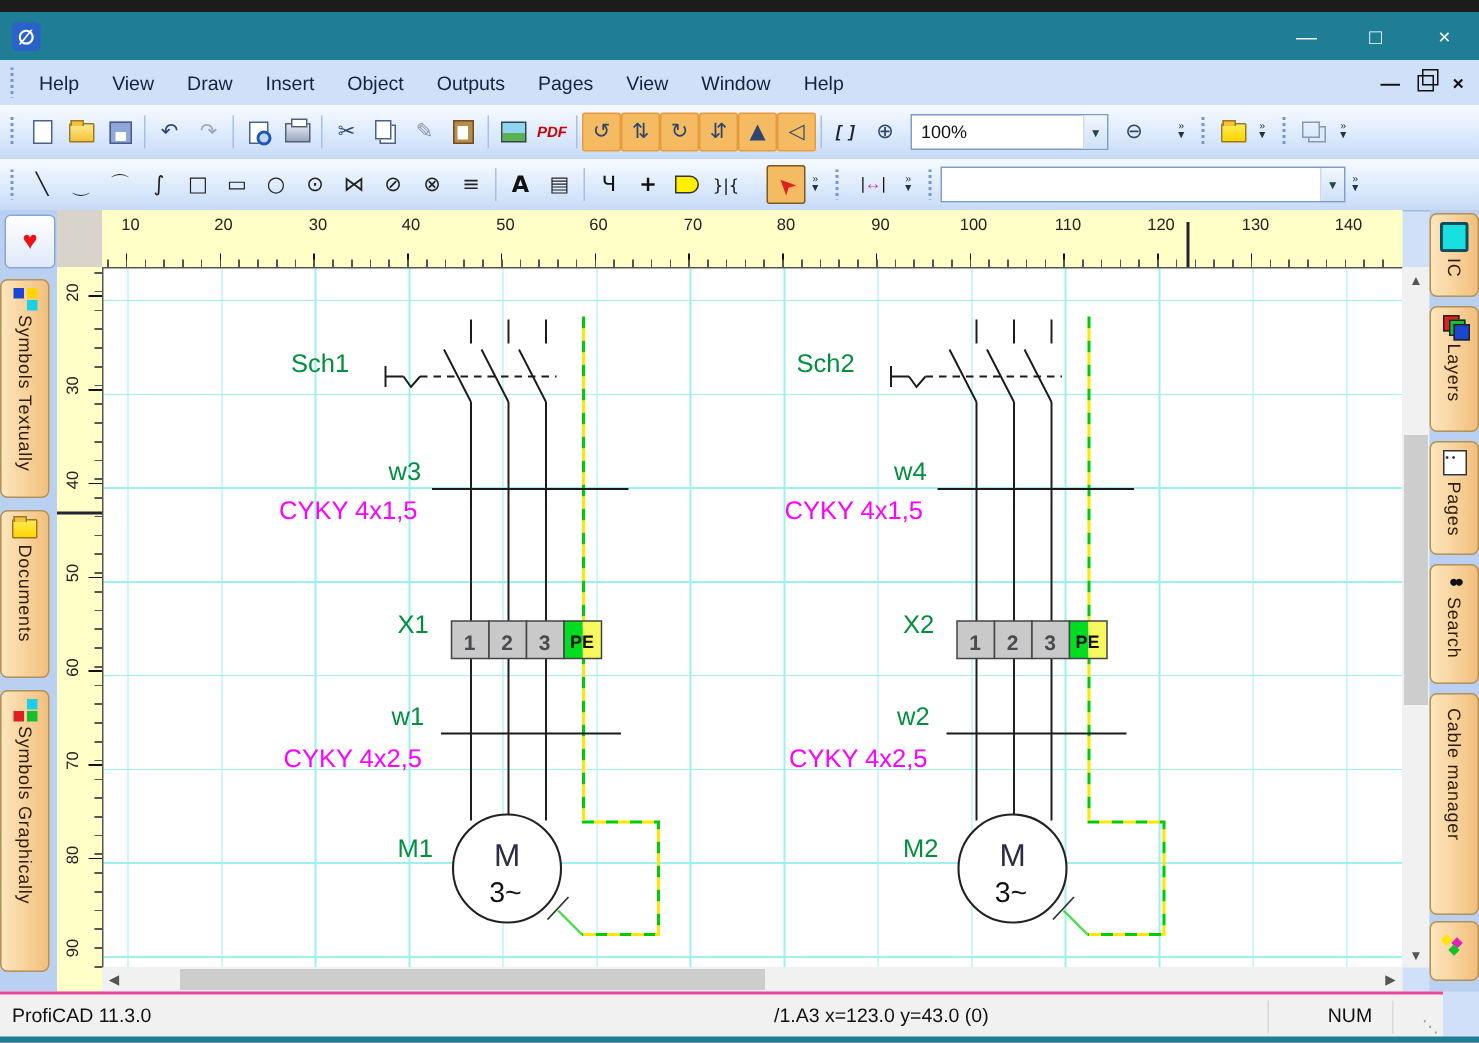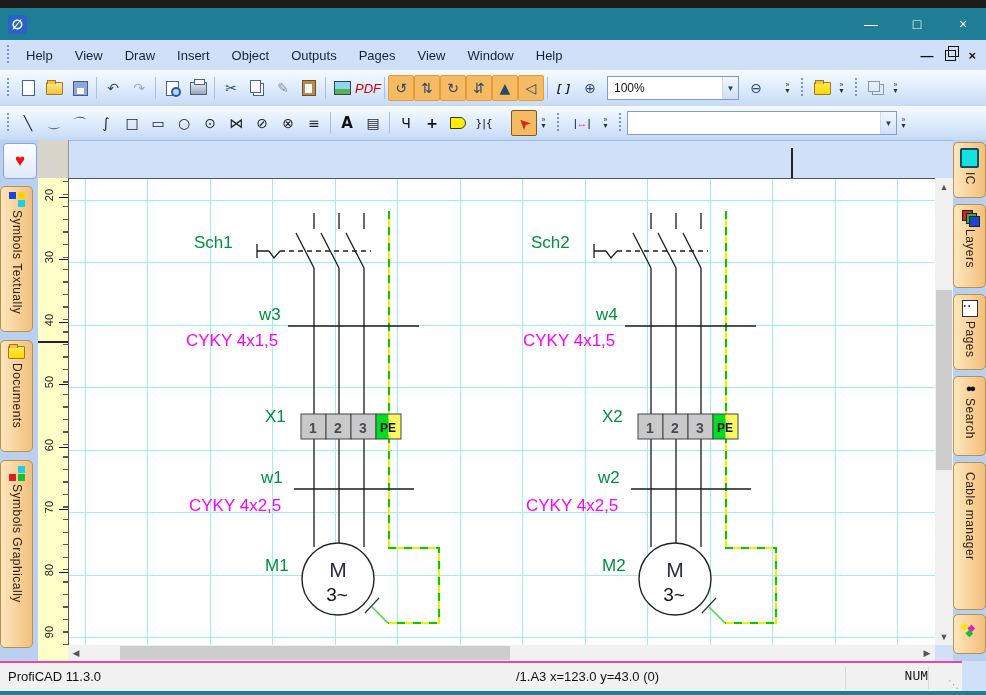--- a/index.html
+++ b/index.html
@@ -37,21 +37,21 @@
   .i-folder::before{content:"";position:absolute;left:0;top:-3px;width:7px;height:3px;background:#f4c33c;border:1px solid #9c7820;border-bottom:none;}
   .i-folder.big{background:linear-gradient(180deg,#ffec4f,#ffd400);}
   .i-floppy{width:13px;height:13px;background:#8ea7d8;border:1px solid #44598c;position:relative;}
   .i-floppy::before{content:"";position:absolute;left:3px;top:6px;width:7px;height:6px;background:#fff;}
   .i-print{width:15px;height:11px;background:linear-gradient(180deg,#e8ecf4,#9aa6bd);border:1px solid #525f78;position:relative;}
   .i-print::before{content:"";position:absolute;left:3px;top:-4px;width:9px;height:4px;background:#fff;border:1px solid #525f78;}
   .i-copy{width:9px;height:11px;background:#fff;border:1px solid #49618c;box-shadow:3px 3px 0 -1px #fff,3px 3px 0 0 #49618c;margin:-3px 0 0 -3px;}
   .i-paste{width:12px;height:14px;background:#b68b4c;border:1px solid #6b4e22;position:relative;}
   .i-paste::before{content:"";position:absolute;left:2px;top:3px;width:7px;height:9px;background:#fff;}
   .i-img{width:15px;height:12px;border:1px solid #345;background:linear-gradient(180deg,#8fd4f0 55%,#58b24e 55%);}
-  .i-pdf{font-size:13px;font-weight:normal;color:#c00;letter-spacing:0;}
+  .i-pdf{font-size:10px;font-weight:bold;color:#c00;letter-spacing:0;}
   .i-preview{width:11px;height:13px;background:#fff;border:1px solid #49618c;position:relative;}
   .i-preview::after{content:"";position:absolute;right:-3px;bottom:-2px;width:6px;height:6px;border:2px solid #2255bb;border-radius:50%;background:#bcd9ef;}
   .i-sel{font-size:11px;font-weight:bold;color:#223;letter-spacing:1px;}
   .i-shape2{width:10px;height:9px;border:1px solid #8a97ad;box-shadow:4px 3px 0 -1px #dceafc,4px 3px 0 0 #8a97ad;margin:-3px 0 0 -4px;}
   .i-nodeD{width:14px;height:10px;background:#ffee00;border:1px solid #333;border-radius:0 7px 7px 0;}
   .i-dim{font-size:11px;color:#111;}
   .i-dim b{color:#c3c;font-weight:normal;}
   .combo{height:22px;background:#fff;border:1px solid #7f9ccb;display:flex;align-items:center;font-size:12px;color:#111;}
   .combo .val{flex:1;padding-left:6px;}
   .combo .drop{width:15px;height:100%;display:flex;align-items:center;justify-content:center;font-size:8px;color:#245;border-left:1px solid #cdd9ec;background:linear-gradient(180deg,#f2f7fe,#cfe0f6);}
@@ -357,20 +357,36 @@
       <span class="ic-symtext">
         <i class="sq" style="left:0;bottom:-1px;background:#e02020;position:absolute"></i>
         <i class="sq" style="right:0;top:0;background:#19d0e8;position:absolute"></i>
         <i class="sq" style="right:0;bottom:-1px;background:#17c02a;position:absolute"></i>
       </span>
       <span class="lbl">Symbols Graphically</span>
     </div>
   </div>
 
   <div class="abs" id="corner"></div>
+  <div class="abs" id="ruler-top">
+    <span class="rnum" style="left:7px;top:4px">10</span>
+    <span class="rnum" style="left:69px;top:4px">20</span>
+    <span class="rnum" style="left:132px;top:4px">30</span>
+    <span class="rnum" style="left:194px;top:4px">40</span>
+    <span class="rnum" style="left:257px;top:4px">50</span>
+    <span class="rnum" style="left:319px;top:4px">60</span>
+    <span class="rnum" style="left:382px;top:4px">70</span>
+    <span class="rnum" style="left:444px;top:4px">80</span>
+    <span class="rnum" style="left:507px;top:4px">90</span>
+    <span class="rnum" style="left:569px;top:4px">100</span>
+    <span class="rnum" style="left:632px;top:4px">110</span>
+    <span class="rnum" style="left:694px;top:4px">120</span>
+    <span class="rnum" style="left:757px;top:4px">130</span>
+    <span class="rnum" style="left:819px;top:4px">140</span>
+  </div>
   <div class="abs" id="ruler-left">
     <span class="rnum v" style="top:11px">20</span>
     <span class="rnum v" style="top:73px">30</span>
     <span class="rnum v" style="top:136px">40</span>
     <span class="rnum v" style="top:198px">50</span>
     <span class="rnum v" style="top:261px">60</span>
     <span class="rnum v" style="top:323px">70</span>
     <span class="rnum v" style="top:386px">80</span>
     <span class="rnum v" style="top:448px">90</span>
   </div>
@@ -487,19 +503,19 @@
         <i style="left:7px;top:2px;color:#e020c0;">◆</i>
         <i style="left:5px;top:7px;color:#17c02a;">◆</i>
       </span>
     </div>
   </div>
 
   <div class="abs" id="statusbar">
     <span class="abs" style="left:8px;top:6px;">ProfiCAD 11.3.0</span>
     <span class="abs" style="left:516px;top:6px;">/1.A3  x=123.0  y=43.0 (0)</span>
     <span class="seg-line" style="left:845px;"></span>
-    <span class="abs" style="left:872px;top:6px;width:56px;text-align:right;font-family:Liberation Mono, monospace;">NUM</span>
+    <span class="abs" style="left:872px;top:6px;width:56px;text-align:center;">NUM</span>
     <span class="seg-line" style="left:928px;"></span>
     <span class="abs" id="status-grip">⋱</span>
   </div>
   <div class="abs" id="teal-bottom"></div>
 
 </div>
 
 </body></html>

